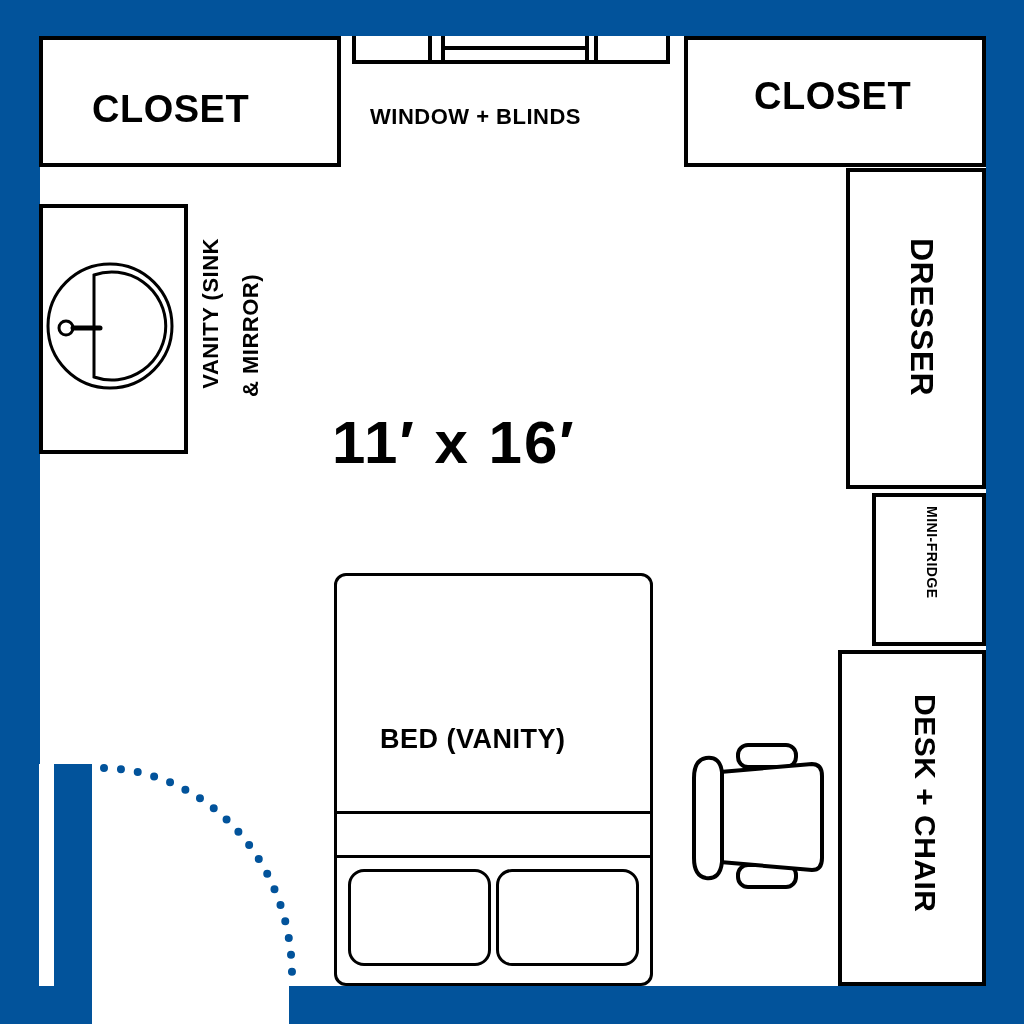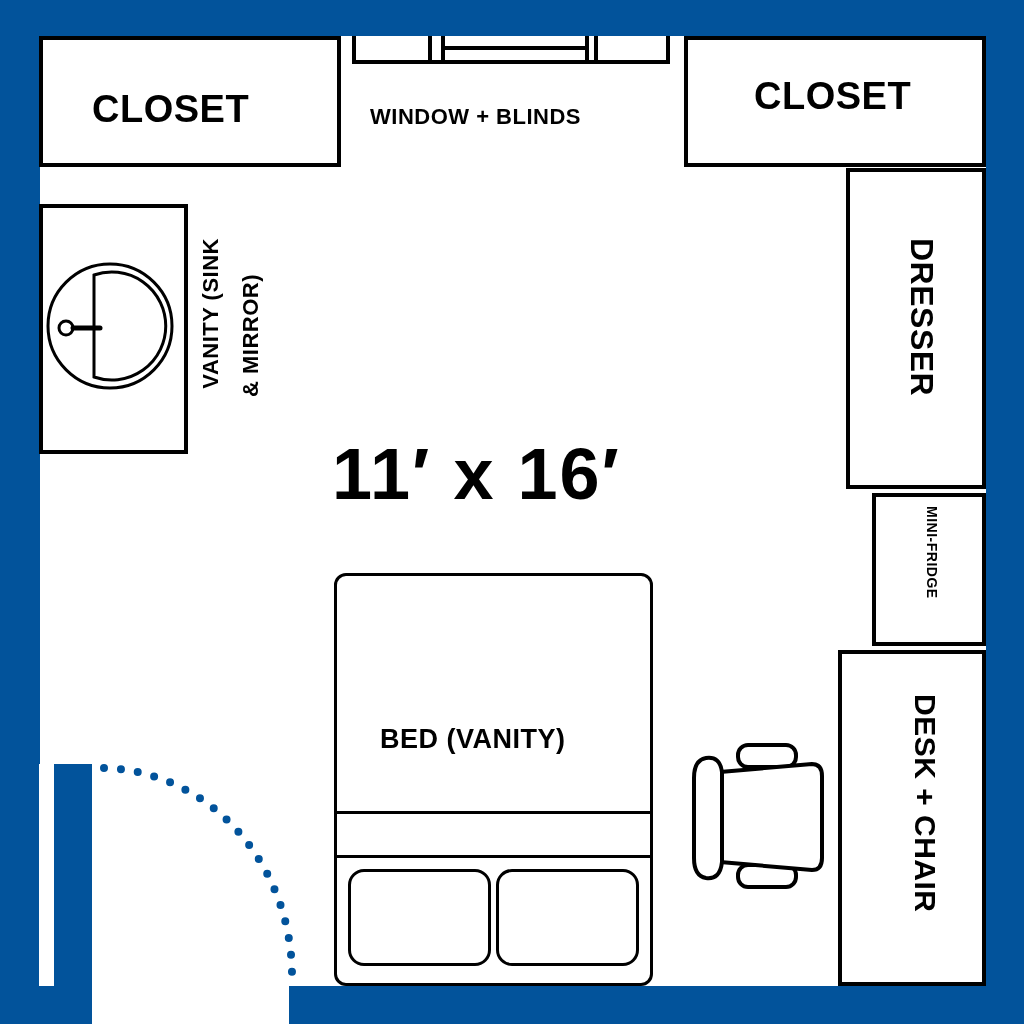--- a/index.html
+++ b/index.html
@@ -58,21 +58,21 @@
   <path d="M 30 30 L 122 22 Q 132 22 132 34 L 132 116 Q 132 128 122 128 L 30 120 Z" fill="#fff" stroke="#000" stroke-width="4" stroke-linejoin="round"></path>
   <path d="M 16 16 Q 30 14 32 30 L 32 120 Q 30 138 16 136 Q 4 134 4 116 L 4 36 Q 4 18 16 16 Z" fill="#fff" stroke="#000" stroke-width="4"></path>
 </svg>
 
 <div class="abs" style="left:334px;top:573px;width:319px;height:413px;border:3px solid #000;border-radius:12px;background:#fff;"></div>
 <div class="lbl" style="left:380px;top:724px;font-size:27px;">BED (VANITY)</div>
 <div class="abs" style="left:334px;top:811px;width:319px;height:47px;border-top:3px solid #000;border-bottom:3px solid #000;"></div>
 <div class="abs" style="left:348px;top:869px;width:143px;height:97px;border:3px solid #000;border-radius:16px;background:#fff;"></div>
 <div class="abs" style="left:496px;top:869px;width:143px;height:97px;border:3px solid #000;border-radius:16px;background:#fff;"></div>
 
-<div class="lbl" style="left:332px;top:408px;font-size:72px;letter-spacing:2px;margin-top:25px;">11′ x 16′</div>
+<div class="lbl" style="left:332px;top:408px;font-size:60px;letter-spacing:2px;">11′ x 16′</div>
 
 <div>
   <div class="abs" style="left:39px;top:764px;width:15px;height:222px;background:#fff;"></div>
   <div class="abs" style="left:54px;top:764px;width:38px;height:260px;background:#02539b;"></div>
   <div class="abs" style="left:92px;top:986px;width:197px;height:38px;background:#fff;"></div>
   <div class="abs" style="left:289px;top:986px;width:697px;height:38px;background:#02539b;"></div>
 </div>
 <svg style="left:92px;top:768px;" width="210" height="210" viewBox="0 0 210 210">
   <path d="M 12 0 A 192 208 0 0 1 200 208" fill="none" stroke="#02539b" stroke-width="8" stroke-linecap="round" stroke-dasharray="0 17"></path>
 </svg>

